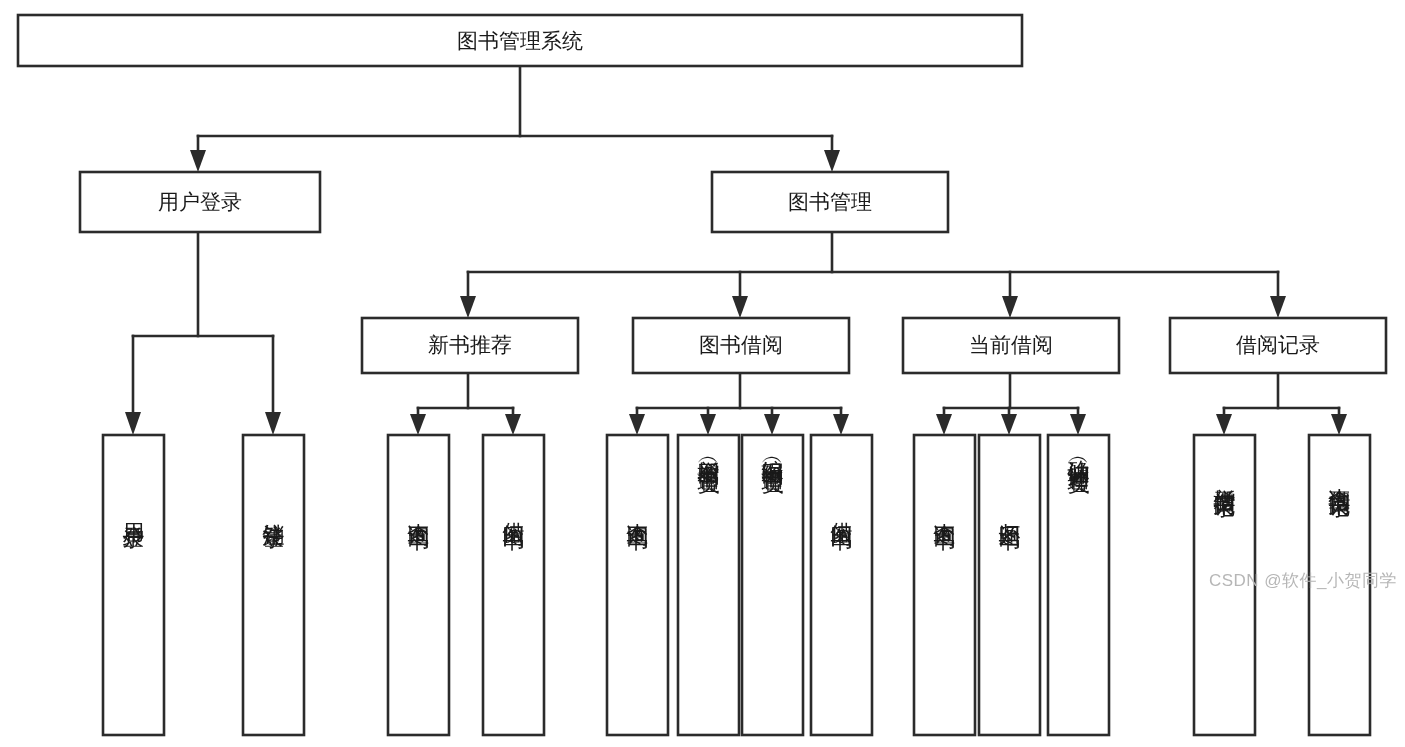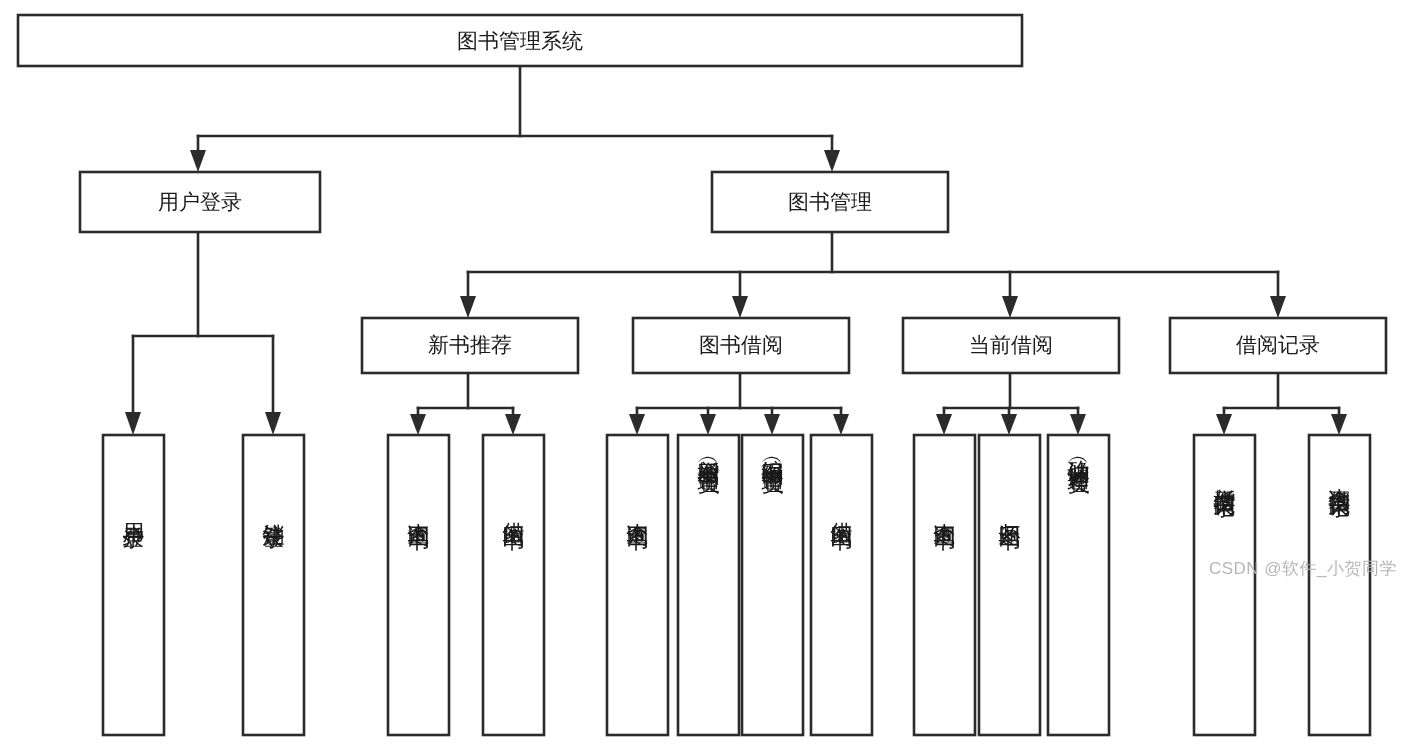--- a/index.html
+++ b/index.html
@@ -59,21 +59,21 @@
     font-size: 22px;
     line-height: 1.18;
     letter-spacing: 2px;
     color: #1a1a1a;
     white-space: nowrap;
     pointer-events: none;
   }
   .watermark {
     position: absolute;
     right: 8px;
-    bottom: 20px;
+    bottom: 8px;
     font-family: "Liberation Sans", "DejaVu Sans", sans-serif;
     font-size: 17px;
     color: #b6b6b6;
     letter-spacing: 0.5px;
     white-space: nowrap;
   }
 </style>
 </head>
 <body>
 

